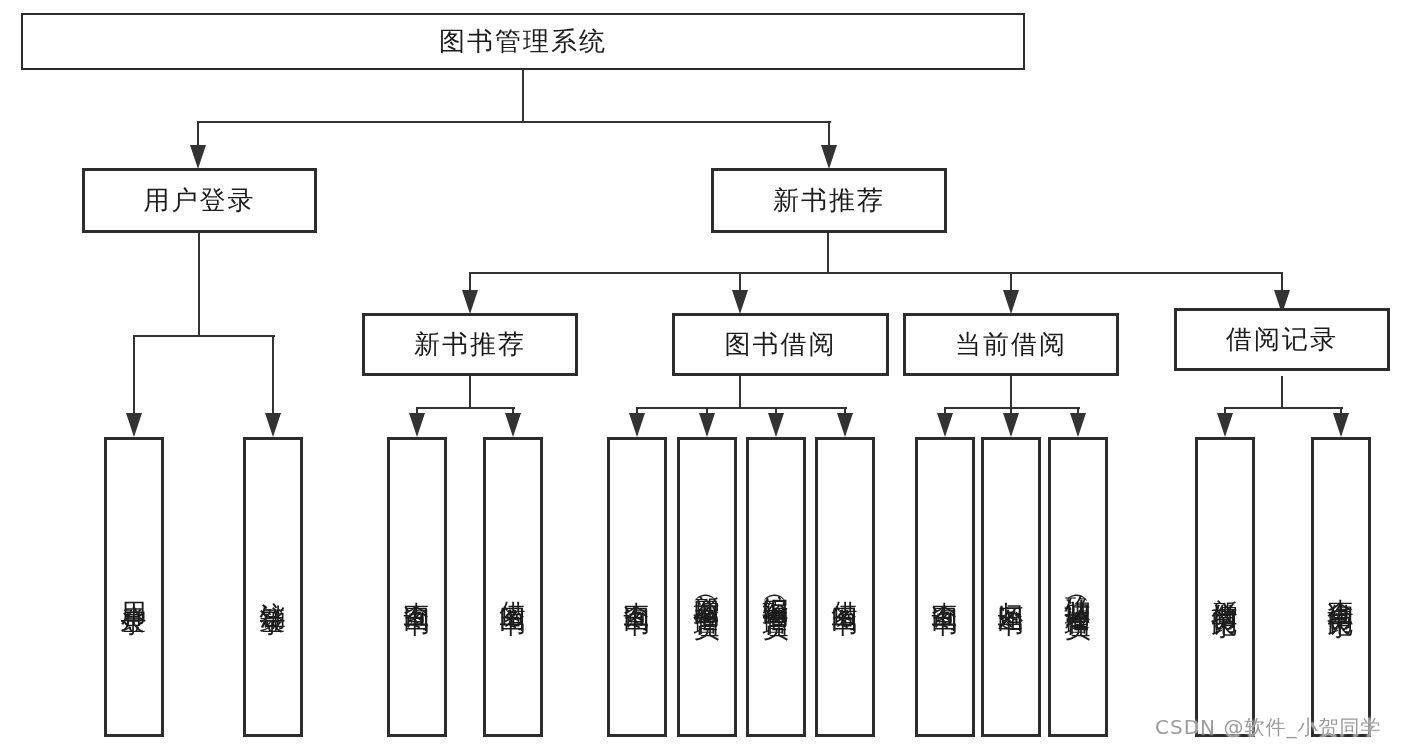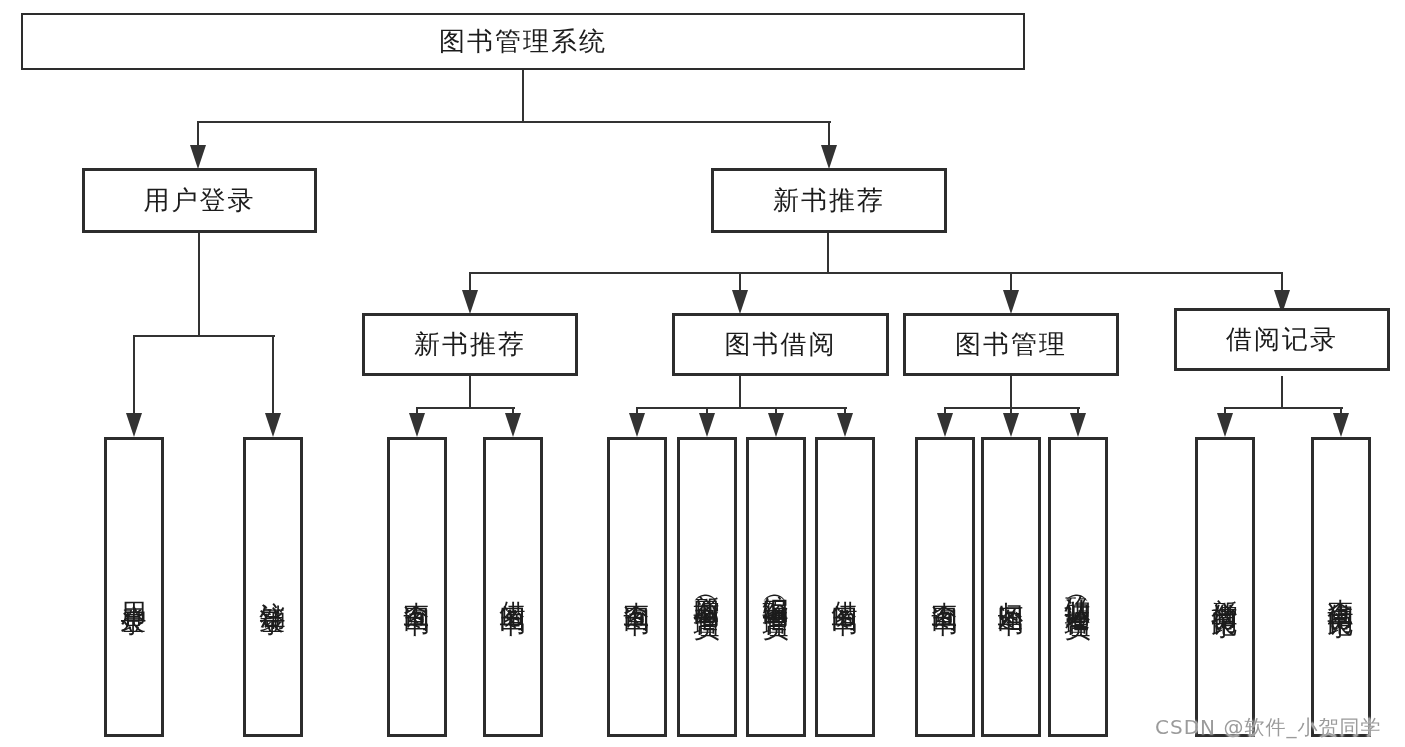--- a/index.html
+++ b/index.html
@@ -100,21 +100,21 @@
   <div class="vline" style="left:1340px;top:407px;height:10px;"></div>
   <div class="arrow" style="left:1333px;top:413px;"></div>
 
   <div class="node root" style="left:21px;top:13px;width:1004px;height:57px;">图书管理系统</div>
 
   <div class="node" style="left:82px;top:168px;width:235px;height:65px;">用户登录</div>
   <div class="node" style="left:711px;top:168px;width:236px;height:65px;">新书推荐</div>
 
   <div class="node" style="left:362px;top:313px;width:216px;height:63px;">新书推荐</div>
   <div class="node" style="left:632px;top:313px;width:217px;height:63px;margin-left:40px;">图书借阅</div>
-  <div class="node" style="left:903px;top:313px;width:216px;height:63px;">图书管理</div>
+  <div class="node" style="left:903px;top:313px;width:216px;height:63px;">当前借阅</div>
   <div class="node" style="left:1174px;top:308px;width:216px;height:63px;">借阅记录</div>
 
   <div class="leaf" style="left:104px;">用户登录</div>
   <div class="leaf" style="left:243px;">注销登录</div>
 
   <div class="leaf" style="left:387px;">查询图书</div>
   <div class="leaf" style="left:483px;">借阅图书</div>
 
   <div class="leaf" style="left:607px;">查询图书</div>
   <div class="leaf" style="left:677px;">新增图书（管理员）</div>

